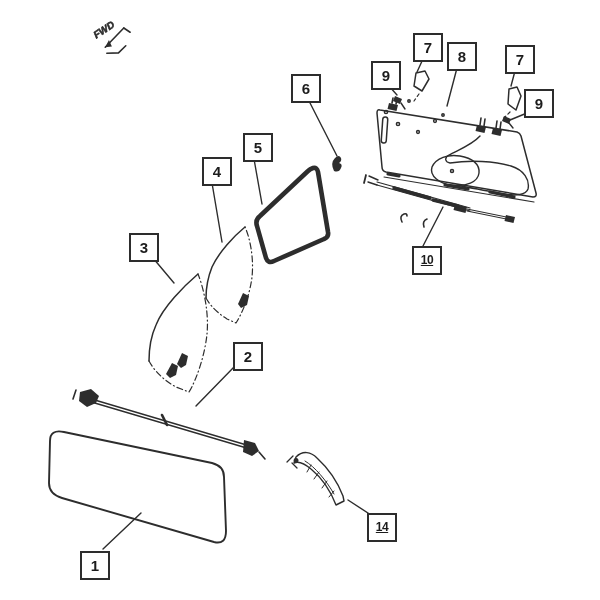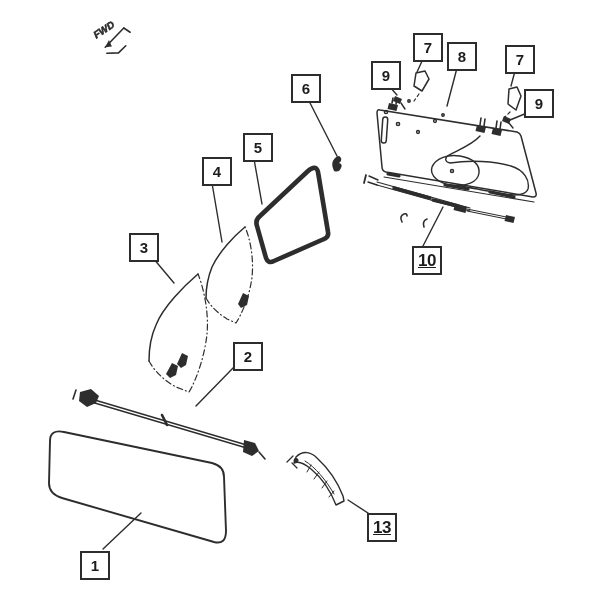--- a/index.html
+++ b/index.html
@@ -15,21 +15,21 @@
     width:26px;height:25px;
     border:2.5px solid #2d2d2d;
     background:#ffffff;
     color:#1c1c1c;
     font-weight:bold;
     font-size:15px;
     line-height:25px;
     text-align:center;
     box-sizing:content-box;
   }
-  .callout.wide{font-size:17px;letter-spacing:-0.5px;text-decoration:underline;}
+  .callout.wide{font-size:12px;letter-spacing:-0.5px;text-decoration:underline;}
 </style>
 </head>
 <body>
 
 <div class="stage">
 
 <svg width="600" height="600" viewBox="0 0 600 600" fill="none" stroke="#2d2d2d" stroke-width="1.5" stroke-linecap="round" stroke-linejoin="round">
 
   <g transform="translate(106,30) rotate(-33)">
     <text x="-13" y="2" font-size="10" font-weight="bold" font-style="italic" fill="#2d2d2d" stroke="#2d2d2d" stroke-width="0.6">FWD</text>
@@ -164,15 +164,15 @@
   <div class="callout" style="left:129px;top:233px;">3</div>
   <div class="callout" style="left:202px;top:157px;">4</div>
   <div class="callout" style="left:243px;top:133px;">5</div>
   <div class="callout" style="left:291px;top:74px;">6</div>
   <div class="callout" style="left:413px;top:33px;">7</div>
   <div class="callout" style="left:447px;top:42px;">8</div>
   <div class="callout" style="left:505px;top:45px;">7</div>
   <div class="callout" style="left:371px;top:61px;">9</div>
   <div class="callout" style="left:524px;top:89px;">9</div>
   <div class="callout wide" style="left:412px;top:246px;">10</div>
-  <div class="callout wide" style="left:367px;top:513px;">13</div>
+  <div class="callout wide" style="left:367px;top:513px;">14</div>
 
 </div>
 
 </body></html>

